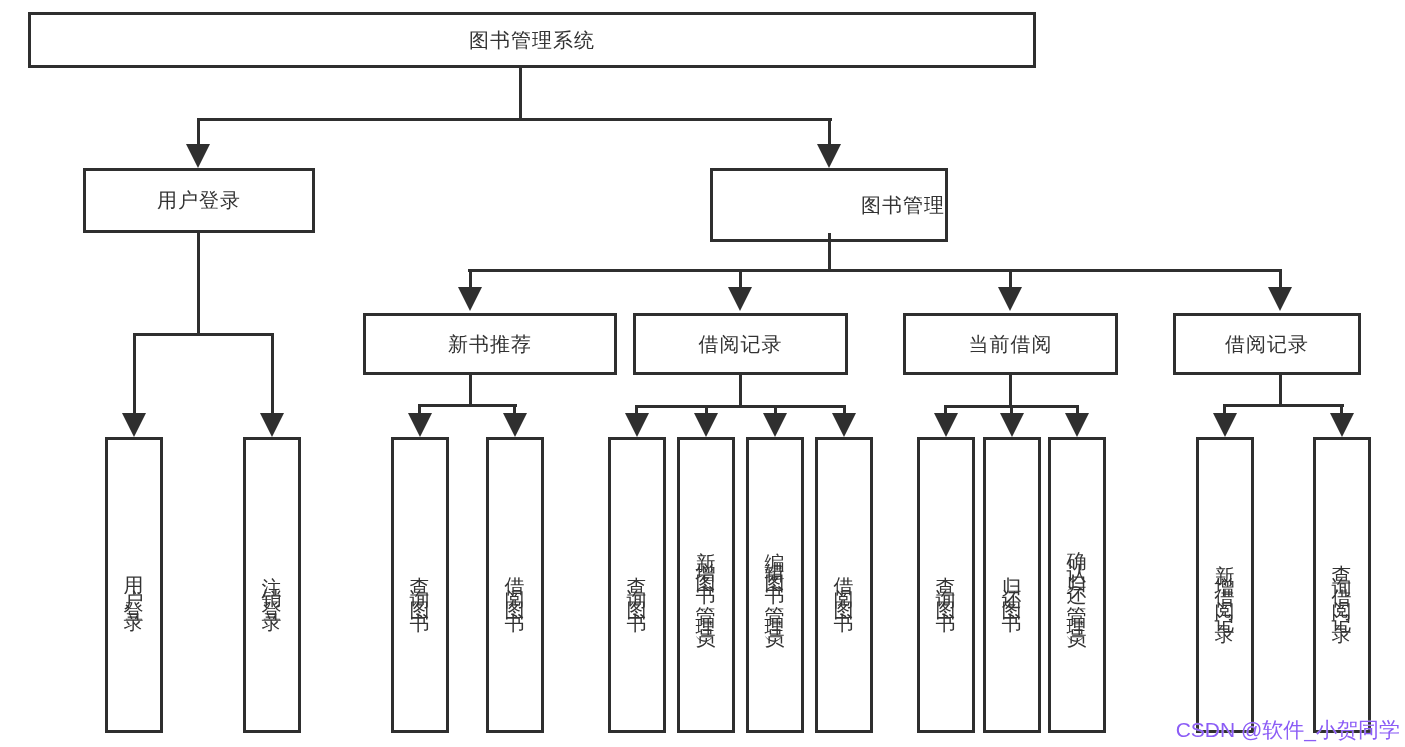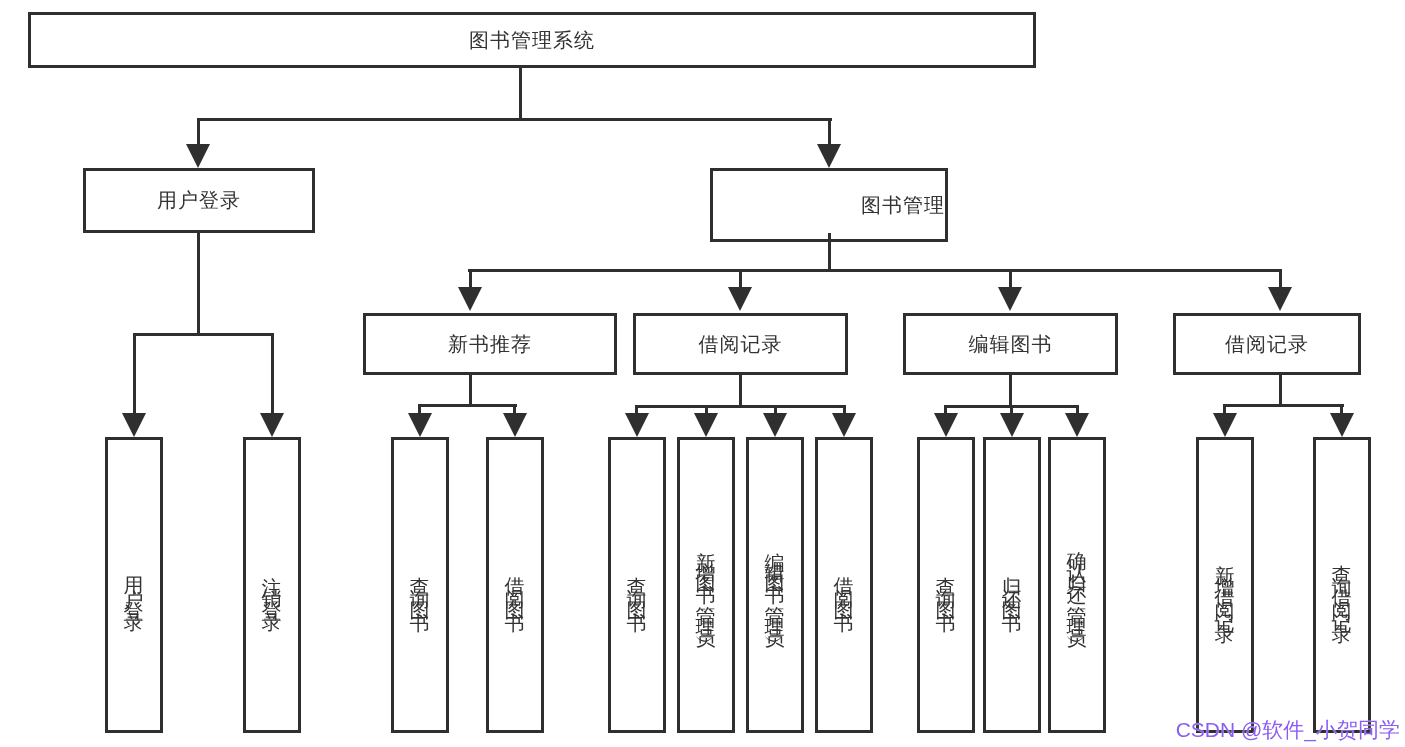--- a/index.html
+++ b/index.html
@@ -73,21 +73,21 @@
     <span class="hlabel">图书管理</span>
   </div>
 
   <div class="box" style="left:363px; top:313px; width:254px; height:62px;">
     <span class="hlabel">新书推荐</span>
   </div>
   <div class="box" style="left:633px; top:313px; width:215px; height:62px;">
     <span class="hlabel">借阅记录</span>
   </div>
   <div class="box" style="left:903px; top:313px; width:215px; height:62px;">
-    <span class="hlabel">编辑图书</span>
+    <span class="hlabel">当前借阅</span>
   </div>
   <div class="box" style="left:1173px; top:313px; width:188px; height:62px;">
     <span class="hlabel">借阅记录</span>
   </div>
 
   <div class="box" style="left:105px; top:437px; width:58px; height:296px;">
     <span class="vlabel">用户登录</span>
   </div>
   <div class="box" style="left:243px; top:437px; width:58px; height:296px;">
     <span class="vlabel">注销登录</span>

